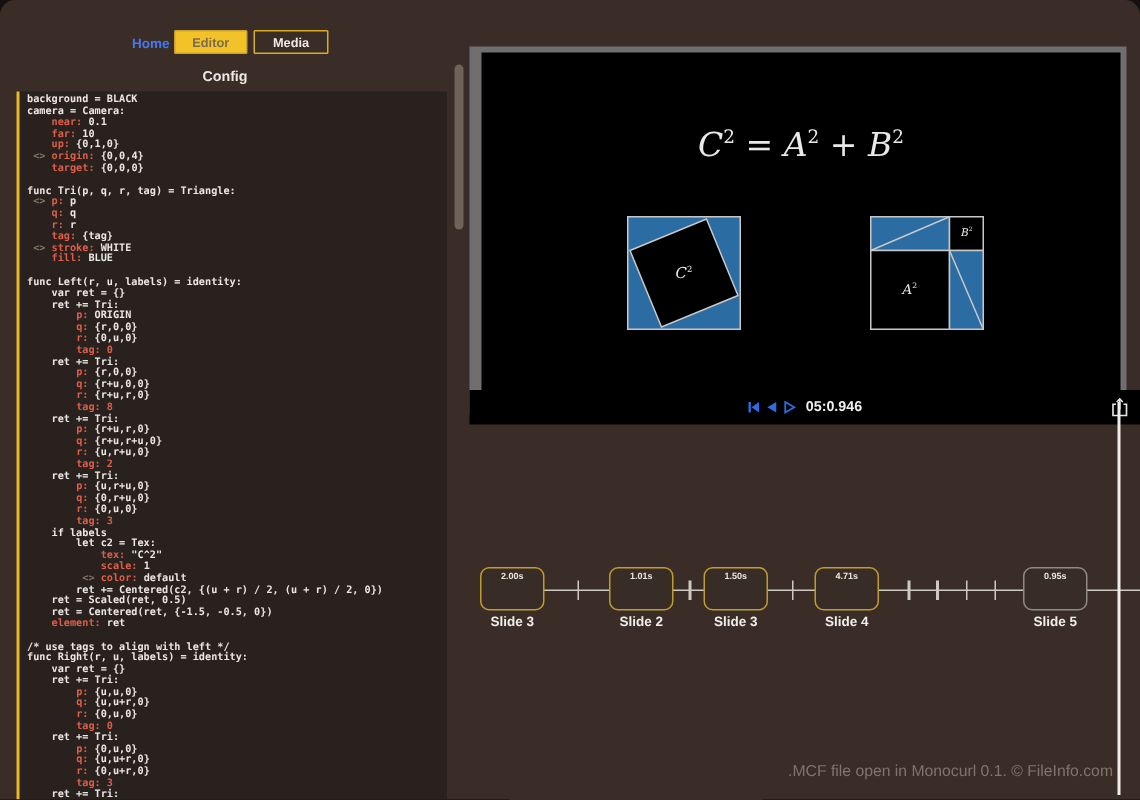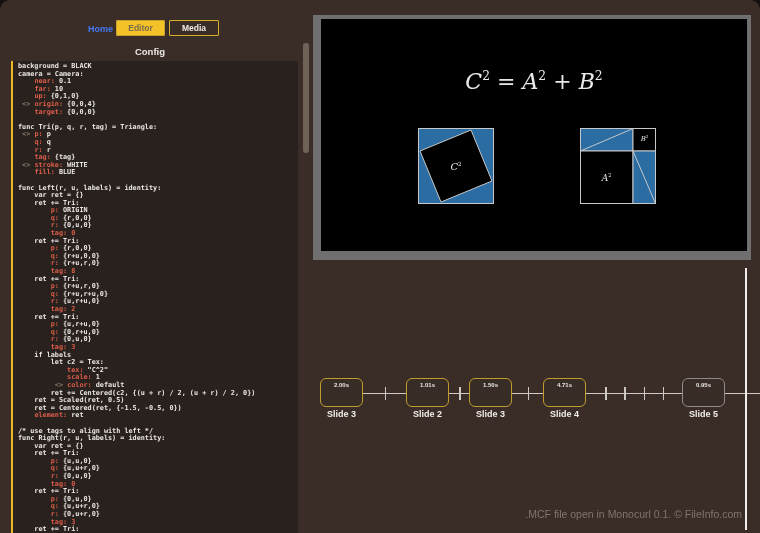--- a/index.html
+++ b/index.html
@@ -25,21 +25,21 @@
   .code-area{position:absolute;left:11px;top:44px;width:287px;height:472px;background:#29211e;
     border-left:2px solid #e9b824;box-sizing:border-box;padding:2px 0 0 5px;overflow:hidden;}
   .code-line{white-space:pre;font-family:"DejaVu Sans Mono",monospace;font-weight:bold;
     font-size:6.8px;line-height:7.6px;height:7.6px;color:#eae7e4;}
   .sk{color:#dd5e4a;}
   .sg{color:#837668;}
   .sp{color:#eae7e4;}
   .editor-scrollbar{position:absolute;left:303px;top:26px;width:6px;height:110px;
     border-radius:3px;background:#6e6259;}
   
-  .canvas-frame{position:absolute;left:313px;top:15px;width:438px;height:245px;background:#6f6f70;text-decoration:underline;}
+  .canvas-frame{position:absolute;left:313px;top:31px;width:438px;height:245px;background:#6f6f70;text-decoration:underline;}
   .canvas{position:absolute;left:8px;top:4px;right:4px;bottom:9px;background:#000;}
   .formula{position:absolute;left:0;right:0;top:50px;text-align:center;color:#e9e9e9;
     font-family:"DejaVu Serif",serif;font-size:22px;}
   .formula i, .tex i{font-style:italic;}
   .formula sup, .tex sup{font-size:0.56em;font-style:normal;position:relative;top:-0.05em;}
   .diagram{position:absolute;width:76px;height:76px;}
   .diagram-left{left:97px;top:109px;}
   .diagram-right{left:259px;top:109px;}
   .tex{position:absolute;text-align:center;color:#e9e9e9;font-family:"DejaVu Serif",serif;}
   .lbl-c2{left:0;width:76px;top:33px;font-size:10px;}
@@ -162,20 +162,38 @@
           <rect x="0.5" y="23" width="52.5" height="52.5" fill="#000000" stroke="#c8c8c8" stroke-width="1"></rect>
           <rect x="53" y="23" width="22.5" height="52.5" stroke="#c8c8c8" stroke-width="1" fill="#2b6ca3"></rect>
           <line x1="53" y1="23" x2="75.5" y2="75.5" stroke="#c8c8c8" stroke-width="1"></line>
         </svg>
         <div class="tex lbl-a2"><i>A</i><sup>2</sup></div>
         <div class="tex lbl-b2"><i>B</i><sup>2</sup></div>
       </div>
     </div>
   </div>
 
+  <div class="playback-bar">
+    <svg class="pb-icon" width="9" height="9" viewBox="0 0 9 9">
+      <rect x="1" y="1" width="1.6" height="7" fill="#2f6ce0"></rect>
+      <polygon points="8,1 8,8 3,4.5" fill="#2f6ce0"></polygon>
+    </svg>
+    <svg class="pb-icon" width="9" height="9" viewBox="0 0 9 9">
+      <polygon points="7.5,1 7.5,8 1.5,4.5" fill="#2f6ce0"></polygon>
+    </svg>
+    <svg class="pb-icon" width="9" height="9" viewBox="0 0 9 9">
+      <polygon points="1.5,1 1.5,8 7.5,4.5" fill="none" stroke-width="1.2" stroke="#2f6ce0"></polygon>
+    </svg>
+    <span class="pb-time">05:0.946</span>
+    <svg class="share-button" width="13" height="13" viewBox="0 0 13 13">
+      <path d="M4,4.5 H2 V12 H11 V4.5 H9" fill="none" stroke="#e8e5e2" stroke-width="1.1"></path>
+      <line x1="6.5" y1="1.5" x2="6.5" y2="8" stroke="#e8e5e2" stroke-width="1.1"></line>
+      <path d="M4.5,3 L6.5,1 L8.5,3" fill="none" stroke="#e8e5e2" stroke-width="1.1"></path>
+    </svg>
+  </div>
 
   <div class="timeline-panel">
     <div class="tl-line"></div>
     <div id="timeline-items">
         <div class="slide-box" style="left: 7px;">
           <span class="slide-duration">2.00s</span>
         </div>
         <div class="slide-label" style="left: -3px;">Slide 3</div>
         <div class="slide-box" style="left: 93px;">
           <span class="slide-duration">1.01s</span>

